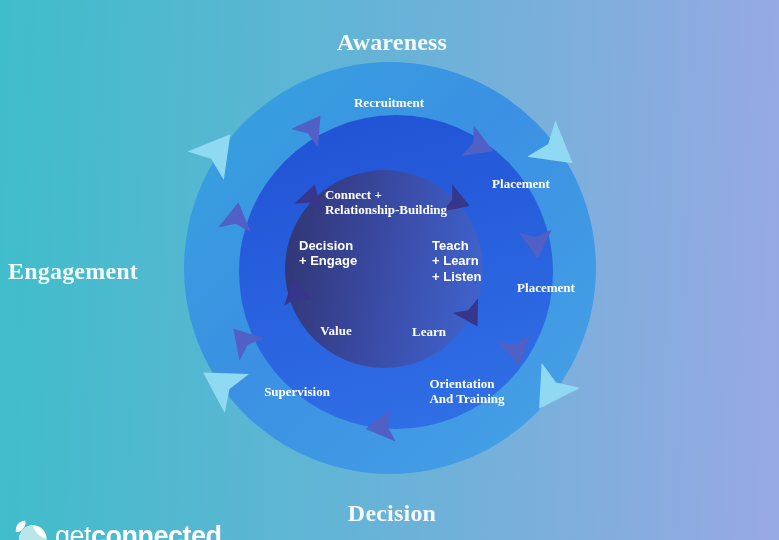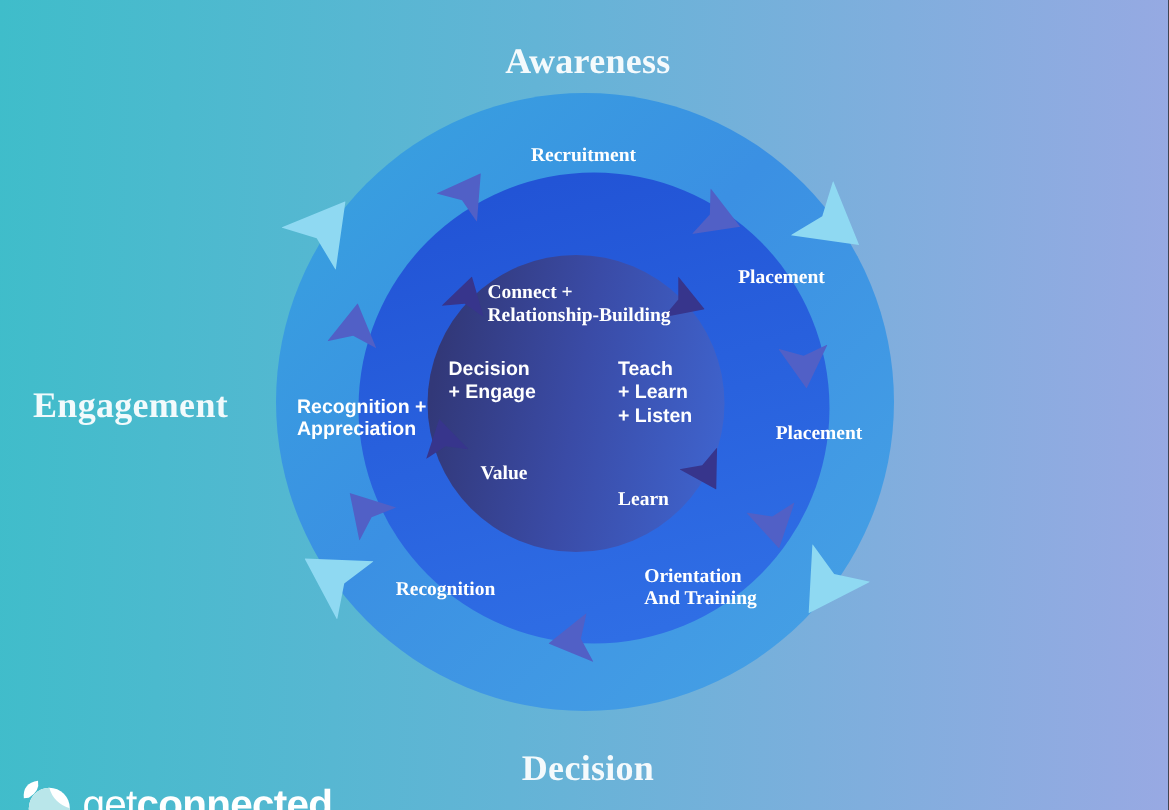--- a/index.html
+++ b/index.html
@@ -63,39 +63,37 @@
   <div class="arrow ar-m" style="left:363px;top:413px;transform:rotate(262deg)"></div>
   <div class="arrow ar-m" style="left:226px;top:325px;transform:rotate(318deg)"></div>
 
   <div class="arrow ar-i" style="left:297px;top:184px;transform:rotate(15deg)"></div>
   <div class="arrow ar-i" style="left:444px;top:190px;transform:rotate(110deg)"></div>
   <div class="arrow ar-i" style="left:457px;top:304px;transform:rotate(150deg)"></div>
   <div class="arrow ar-i" style="left:281px;top:279px;transform:rotate(347deg)"></div>
 
   <div class="lbl ctr big" style="left:392px;top:42px">Awareness</div>
   <div class="lbl ctr big" style="left:392px;top:513px">Decision</div>
-  <div class="lbl ctr big" style="left:87px;top:271px">Engagement</div>
+  <div class="lbl ctr big" style="left:73px;top:271px">Engagement</div>
 
   <div class="lbl ctr" style="left:389px;top:103px">Recruitment</div>
   <div class="lbl ctr" style="left:521px;top:184px">Placement</div>
   <div class="lbl ctr" style="left:546px;top:288px">Placement</div>
   <div class="lbl ctr" style="left:467px;top:391px">Orientation
 And Training</div>
-  <div class="lbl ctr" style="left:297px;top:392px">Recognition</div>
-  <div class="lbl" style="left:198px;top:263px">Recognition +
-Appreciation</div>
+  <div class="lbl ctr" style="left:297px;top:392px">Supervision</div>
 
   <div class="lbl ctr" style="left:386px;top:202px">Connect +
 Relationship-Building</div>
   <div class="lbl" style="left:299px;top:238px">Decision
 + Engage</div>
-  <div class="lbl" style="left:412px;top:238px">Teach
+  <div class="lbl" style="left:432px;top:238px">Teach
 + Learn
 + Listen</div>
-  <div class="lbl ctr" style="left:336px;top:315px">Value</div>
+  <div class="lbl ctr" style="left:336px;top:331px">Value</div>
   <div class="lbl ctr" style="left:429px;top:332px">Learn</div>
 
   <div class="logo">
     <span style="display:inline-flex">
       <svg viewBox="0 0 36 36" width="34" height="34" aria-hidden="true">
         <circle cx="20" cy="21" r="14.5" fill="#ffffff"></circle>
         <path d="M20 6.5 A14.5 14.5 0 1 0 34.5 21 A20 20 0 0 1 20 6.5 Z" fill="#b9e6ea"></path>
         <path d="M2 14 Q1 3 12 1.5 Q13.5 9 5.5 13.5 Z" fill="#ffffff"></path>
       </svg>
     </span>

